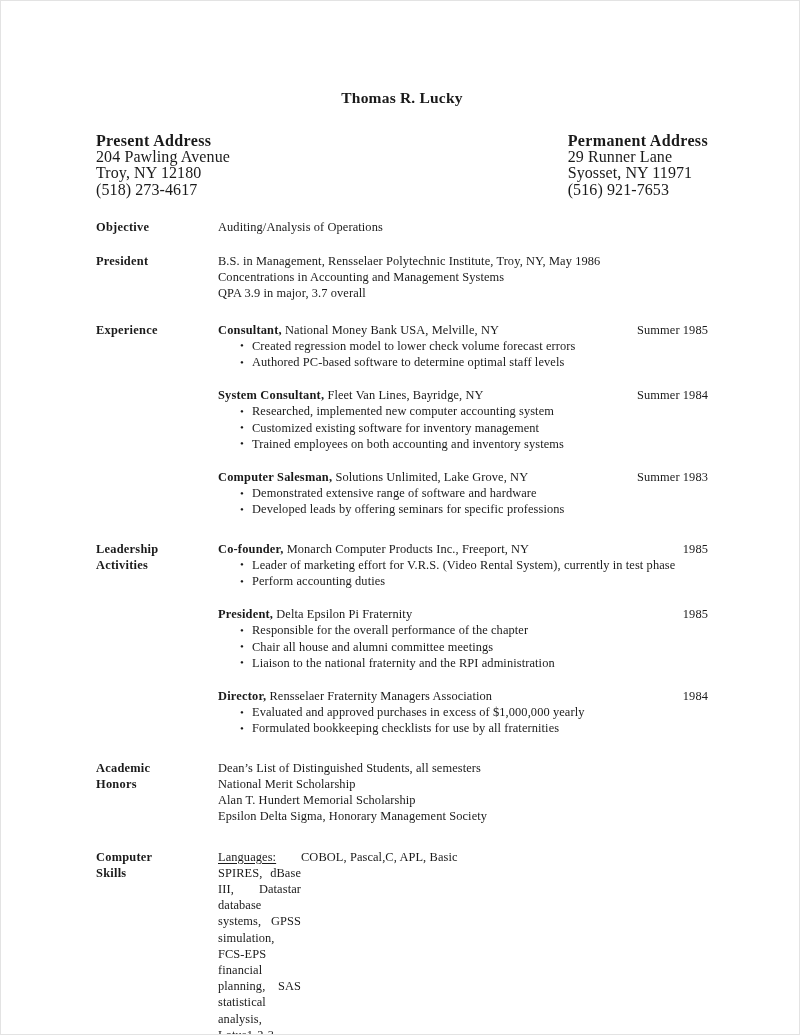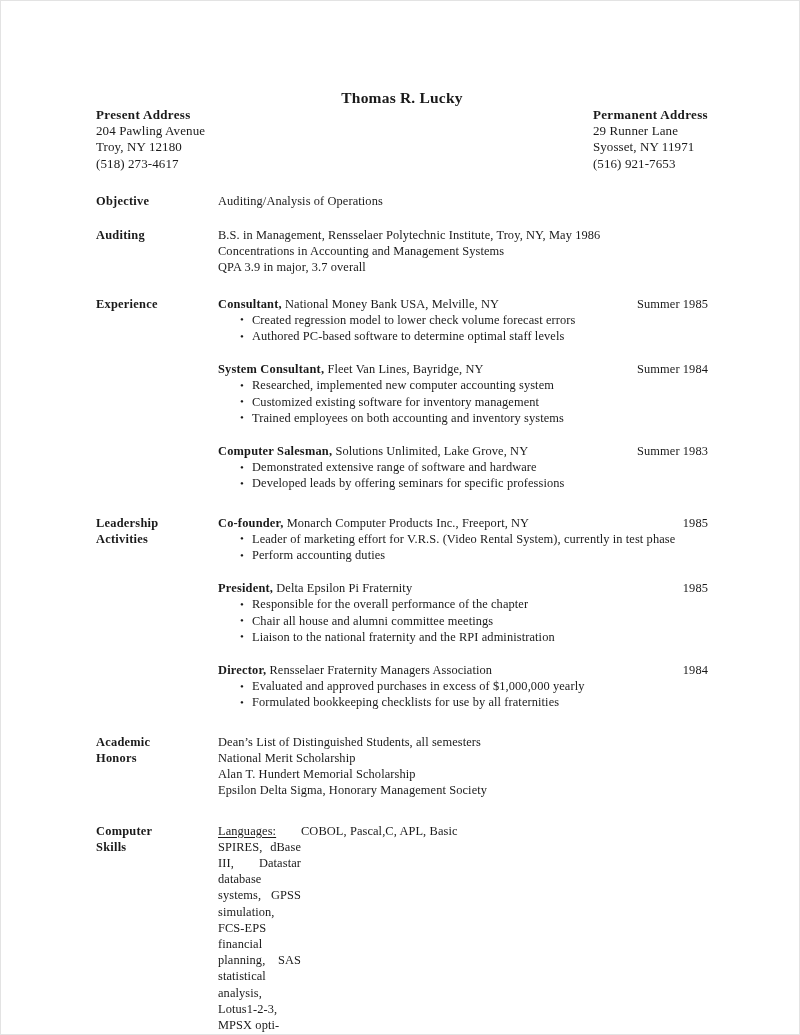--- a/index.html
+++ b/index.html
@@ -35,21 +35,22 @@
     font-size: 15.5px;
     letter-spacing: 0.2px;
     margin-top: 88px;
     margin-bottom: 0;
   }
 
   
   .addresses {
     display: flex;
     justify-content: space-between;
-    font-size: 13px;
+    margin-top: 26px;
+    font-size: 16px;
     line-height: 16.2px;
   }
   .addr-col { white-space: nowrap; }
   .addr-col.right { text-align: left; }
   .addr-head {
     font-weight: bold;
     letter-spacing: 0.35px;
   }
   .addr-line { letter-spacing: 0.1px; }
 
@@ -174,21 +175,21 @@
       <div class="sec-label">
         <div>Objective</div>
       </div>
       <div class="sec-body">
         <div class="plain-line">Auditing/Analysis of Operations</div>
       </div>
     </div>
 
     <div class="section sec-education">
       <div class="sec-label">
-        <div>Auditing</div>
+        <div>President</div>
       </div>
       <div class="sec-body">
         <div class="plain-line">B.S. in Management, Rensselaer Polytechnic Institute, Troy, NY, May 1986</div>
         <div class="plain-line">Concentrations in Accounting and Management Systems</div>
         <div class="plain-line">QPA 3.9 in major, 3.7 overall</div>
       </div>
     </div>
 
     <div class="section sec-experience">
       <div class="sec-label">

